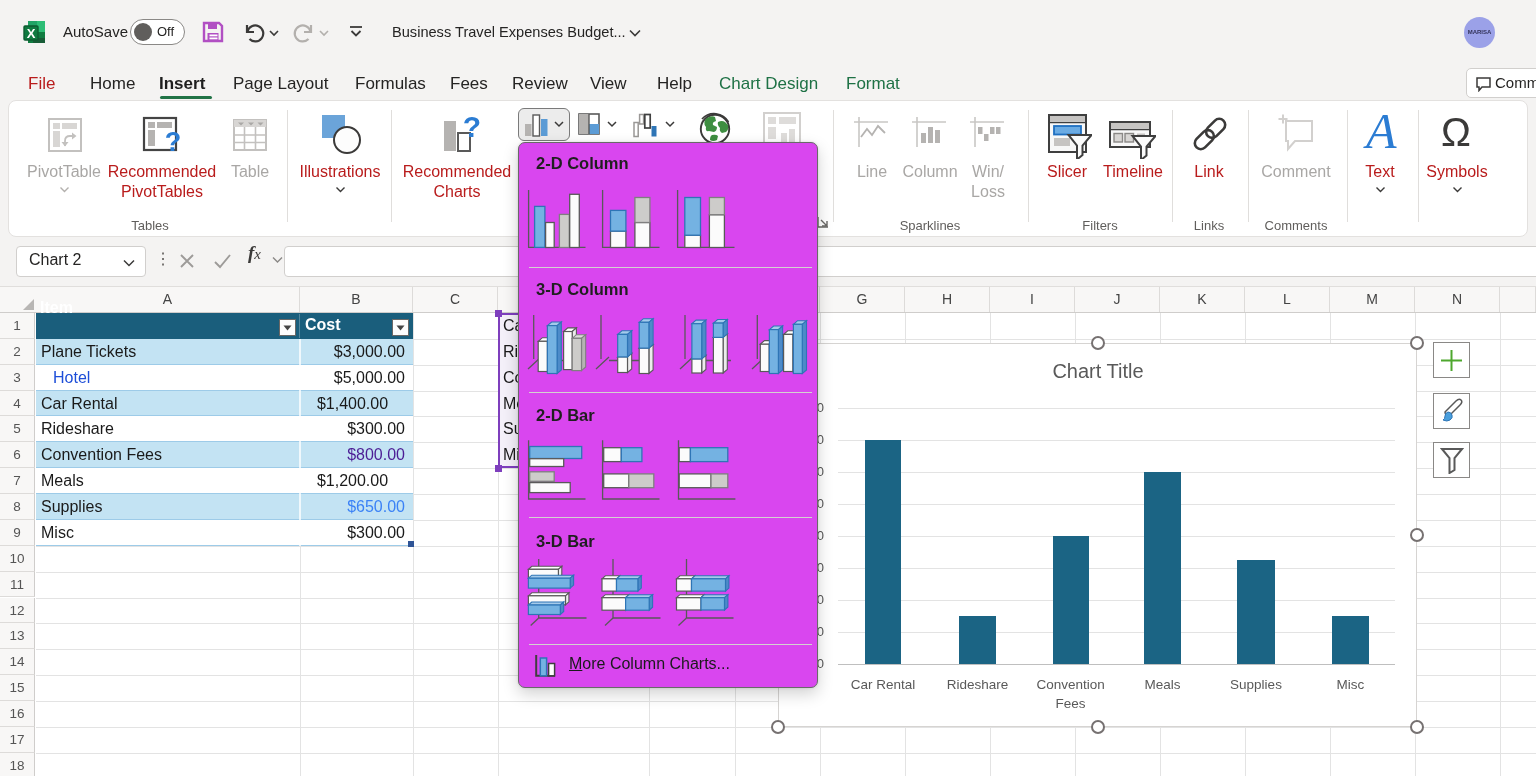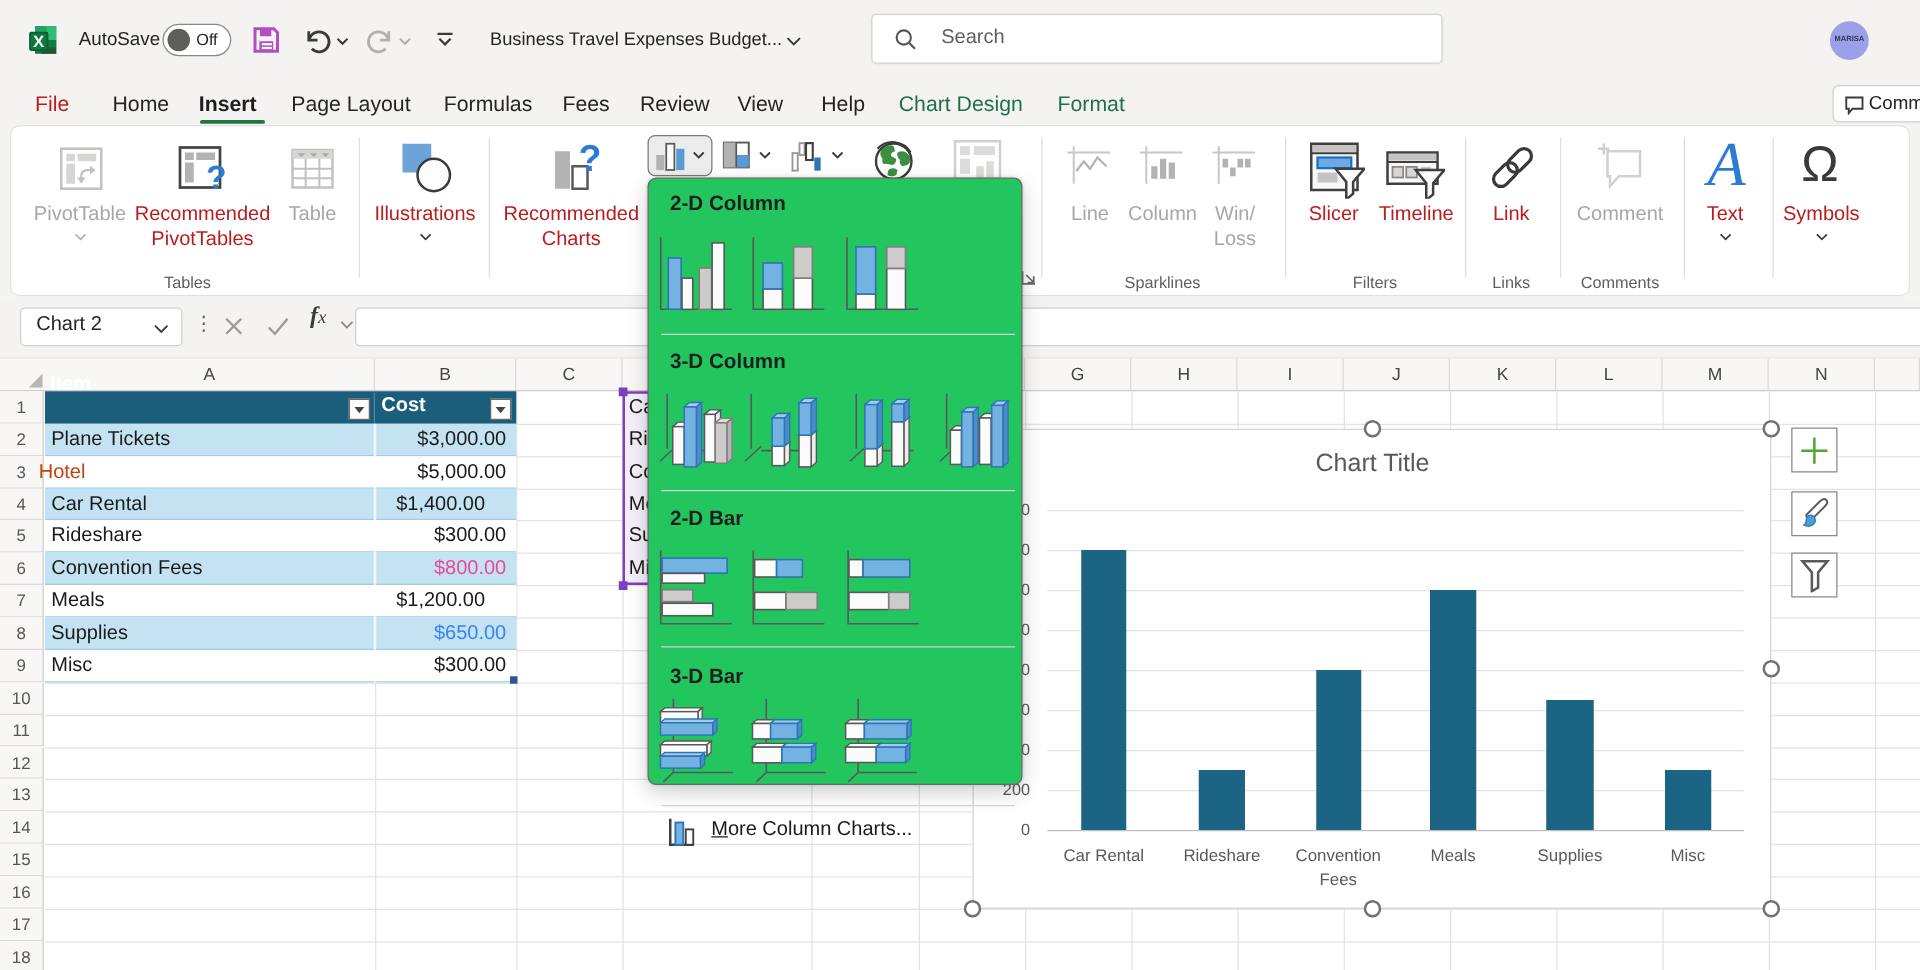--- a/index.html
+++ b/index.html
@@ -71,27 +71,20 @@
 
   <svg class="abs" style="left:348px;top:25px" width="16" height="14" viewBox="0 0 16 14">
     <path d="M2 2 h12" stroke="#3b3a39" stroke-width="1.8"></path>
     <path d="M3.5 6 l4.5 4.5 l4.5 -4.5" fill="none" stroke="#3b3a39" stroke-width="1.8"></path>
   </svg>
   <div class="abs" style="left:392px;top:24px;font-size:14.6px;color:#252423">Business Travel Expenses Budget...</div>
   <svg class="abs" style="left:628px;top:28px" width="14" height="10" viewBox="0 0 14 10">
       <path d="M2 2.5 l5 5 l5-5" fill="none" stroke="#3b3a39" stroke-width="1.6"></path>
     </svg>
 
-  <div class="abs" style="left:697px;top:11px;width:457px;height:40px;background:#fff;border:1px solid #d6d4d2;border-radius:4px;box-shadow:0 1px 2px rgba(0,0,0,0.05)">
-    <svg class="abs" style="left:17px;top:10px" width="19" height="19" viewBox="0 0 19 19">
-      <circle cx="8" cy="8" r="5.7" fill="none" stroke="#5a5856" stroke-width="1.7"></circle>
-      <path d="M12.3 12.3 L17 17" stroke="#5a5856" stroke-width="1.7"></path>
-    </svg>
-    <div class="abs" style="left:55px;top:9px;font-size:16px;color:#605e5c">Search</div>
-  </div>
 
   <div class="abs" style="left:1464px;top:17px;width:31px;height:31px;border-radius:50%;background:#9ba1e8;text-align:center;line-height:31px;font-size:6px;color:#33335a;font-weight:bold;letter-spacing:0">MARISA</div>
 </div>
 <div class="abs" id="tabrow">
   <div class="abs" style="left:28px;top:10px;font-size:17px;color:#b91c1c">File</div>
   <div class="abs" style="left:90px;top:10px;font-size:17px;color:#252423">Home</div>
   <div class="abs" style="left:159px;top:10px;font-size:17px;color:#1e1e1e;font-weight:bold">Insert</div>
   <div class="abs" style="left:160px;top:32px;width:52px;height:3px;background:#217346;border-radius:2px"></div>
   <div class="abs" style="left:233px;top:10px;font-size:17px;color:#252423">Page Layout</div>
   <div class="abs" style="left:355px;top:10px;font-size:17px;color:#252423">Formulas</div>
@@ -394,31 +387,31 @@
       <path d="M0.5 0.5 h8 l-4 5 z" fill="#444"></path>
     </svg>
 <div class="abs" style="left:392px;top:32px;width:17px;height:17px;background:#fdfdfd;border:1px solid #6a6866"></div>
 <svg class="abs" style="left:396px;top:38px" width="9" height="6" viewBox="0 0 9 6">
       <path d="M0.5 0.5 h8 l-4 5 z" fill="#444"></path>
     </svg>
 <div class="abs" style="left:36px;top:51.9px;width:377px;height:25.9px;background:#c3e3f3;border-bottom:1px solid #9dcbe8"></div>
 <div class="abs" style="left:41px;top:55.9px;font-size:16px;color:#1a1a1a">Plane Tickets</div>
 <div class="abs" style="left:300px;top:55.9px;width:105px;font-size:16px;color:#1a1a1a;text-align:right">$3,000.00</div>
 <div class="abs" style="left:36px;top:77.7px;width:377px;height:25.9px;background:#ffffff;border-bottom:1px solid #9dcbe8"></div>
-<div class="abs" style="left:31px;top:81.7px;font-size:16px;color:#c2410c">Hotel</div>
+<div class="abs" style="left:53px;top:81.7px;font-size:16px;color:#1d4ed8">Hotel</div>
 <div class="abs" style="left:300px;top:81.7px;width:105px;font-size:16px;color:#1a1a1a;text-align:right">$5,000.00</div>
 <div class="abs" style="left:36px;top:103.6px;width:377px;height:25.9px;background:#c3e3f3;border-bottom:1px solid #9dcbe8"></div>
 <div class="abs" style="left:41px;top:107.6px;font-size:16px;color:#1a1a1a">Car Rental</div>
 <div class="abs" style="left:300px;top:107.6px;width:105px;font-size:16px;color:#1a1a1a;text-align:center">$1,400.00</div>
 <div class="abs" style="left:36px;top:129.4px;width:377px;height:25.9px;background:#ffffff;border-bottom:1px solid #9dcbe8"></div>
 <div class="abs" style="left:41px;top:133.4px;font-size:16px;color:#1a1a1a">Rideshare</div>
 <div class="abs" style="left:300px;top:133.4px;width:105px;font-size:16px;color:#1a1a1a;text-align:right">$300.00</div>
 <div class="abs" style="left:36px;top:155.3px;width:377px;height:25.9px;background:#c3e3f3;border-bottom:1px solid #9dcbe8"></div>
 <div class="abs" style="left:41px;top:159.3px;font-size:16px;color:#1a1a1a">Convention Fees</div>
-<div class="abs" style="left:300px;top:159.3px;width:105px;font-size:16px;color:#ec4899;text-align:right">$800.00</div>
+<div class="abs" style="left:300px;top:159.3px;width:105px;font-size:16px;color:#4c1d95;text-align:right">$800.00</div>
 <div class="abs" style="left:36px;top:181.2px;width:377px;height:25.9px;background:#ffffff;border-bottom:1px solid #9dcbe8"></div>
 <div class="abs" style="left:41px;top:185.2px;font-size:16px;color:#1a1a1a">Meals</div>
 <div class="abs" style="left:300px;top:185.2px;width:105px;font-size:16px;color:#1a1a1a;text-align:center">$1,200.00</div>
 <div class="abs" style="left:36px;top:207.0px;width:377px;height:25.9px;background:#c3e3f3;border-bottom:1px solid #9dcbe8"></div>
 <div class="abs" style="left:41px;top:211.0px;font-size:16px;color:#1a1a1a">Supplies</div>
 <div class="abs" style="left:300px;top:211.0px;width:105px;font-size:16px;color:#3b82f6;text-align:right">$650.00</div>
 <div class="abs" style="left:36px;top:232.9px;width:377px;height:25.9px;background:#ffffff;border-bottom:1px solid #9dcbe8"></div>
 <div class="abs" style="left:41px;top:236.9px;font-size:16px;color:#1a1a1a">Misc</div>
 <div class="abs" style="left:300px;top:236.9px;width:105px;font-size:16px;color:#1a1a1a;text-align:right">$300.00</div>
 <div class="abs" style="left:299px;top:51.9px;width:1.5px;height:206.9px;background:rgba(255,255,255,0.75)"></div>
@@ -479,21 +472,21 @@
       <path d="M11.5 1 v21 M1 11.5 h21" stroke="#4ea72e" stroke-width="2"></path>
     </svg>
 <svg class="abs" style="left:1439px;top:111px" width="26" height="26" viewBox="0 0 26 26">
       <path d="M22 2 q2 2 -1 5 l-11 11 q-4 -1 -4 -4 l11 -11 q3 -3 5 -1 z" fill="#fff" stroke="#595959" stroke-width="1.5"></path>
       <path d="M9 14 q3 0 4 3 q1 3 -2 5 q-3 2 -7 0 q2 -1 2 -4 q0 -3 3 -4 z" fill="#4a9fdc" stroke="#2e75b6" stroke-width="1"></path>
     </svg>
 <svg class="abs" style="left:1440px;top:160px" width="24" height="27" viewBox="0 0 24 27">
       <path d="M2 2 h20 l-7.5 9 v12 l-5 3 v-15 z" fill="#fdfdfd" stroke="#595959" stroke-width="2"></path>
     </svg>
 </div>
-<div class="abs" id="menu" style="left:518px;top:142px;width:300px;height:486px;background:#22c55e;border:1.5px solid #696969;border-radius:7px;box-shadow:0 6px 16px rgba(0,0,0,0.18), 0 0 3px rgba(0,0,0,0.12)">
+<div class="abs" id="menu" style="left:518px;top:142px;width:300px;height:546px;background:#d946ef;border:1.5px solid #696969;border-radius:7px;box-shadow:0 6px 16px rgba(0,0,0,0.18), 0 0 3px rgba(0,0,0,0.12)">
 <svg class="abs" style="left:0;top:0" width="300" height="546" viewBox="0 0 300 546">
       <g transform="translate(9,47)">
         <path d="M0.6 0 V57.4 H57.5" fill="none" stroke="#595959" stroke-width="1.3"></path>
         <rect x="6.6" y="16.4" width="10.3" height="41.0" fill="#74b2e2" stroke="#2e75b6" stroke-width="1.3"></rect>
         <rect x="17.6" y="32.5" width="8.6" height="25.0" fill="#fbfbfb" stroke="#595959" stroke-width="1.3"></rect>
         <rect x="31.4" y="24.4" width="9.9" height="33.1" fill="#cdccca" stroke="#7f7f7f" stroke-width="1.3"></rect>
         <rect x="41.7" y="4.3" width="9.6" height="53.2" fill="#fbfbfb" stroke="#595959" stroke-width="1.3"></rect>
       </g>
       <g transform="translate(83,47)">
         <path d="M0.6 0 V57.4 H57.5" fill="none" stroke="#595959" stroke-width="1.3"></path>

